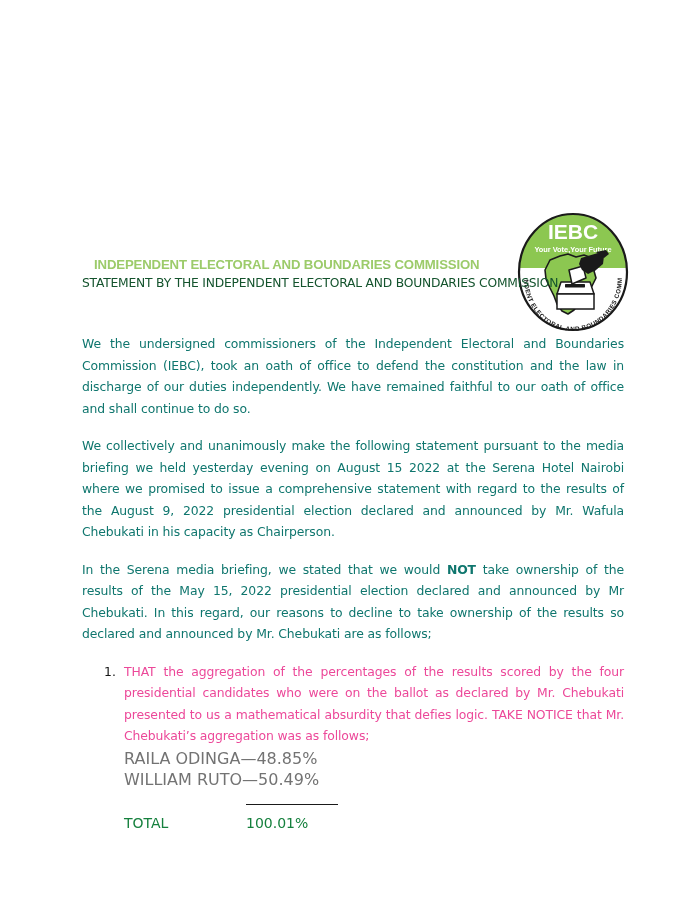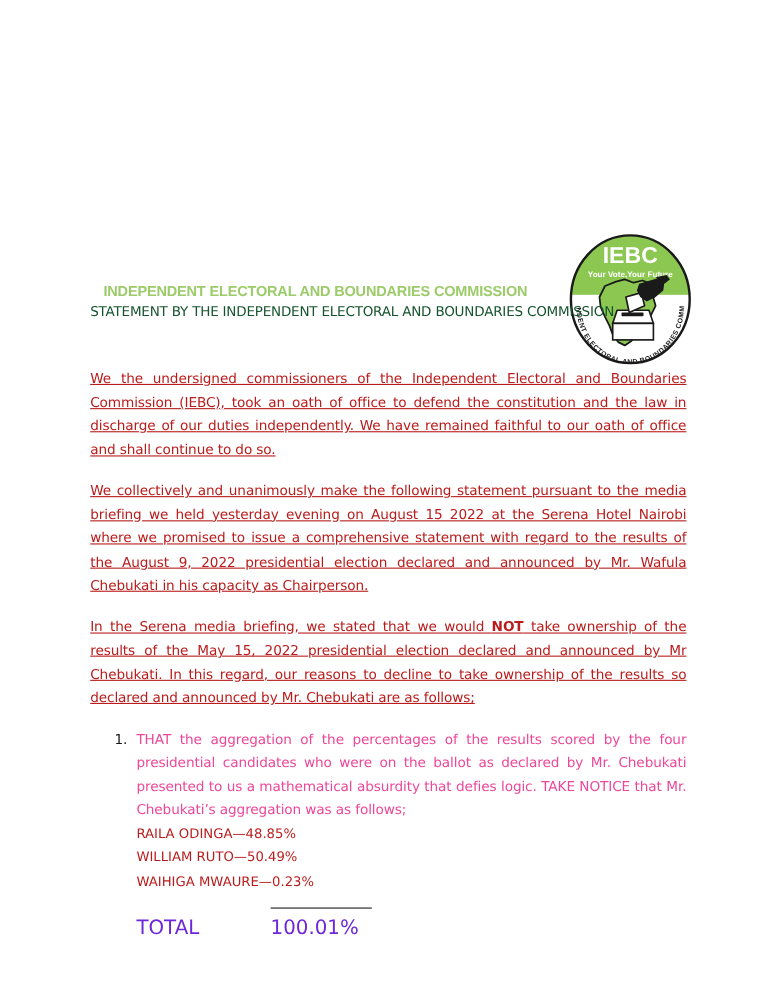--- a/index.html
+++ b/index.html
@@ -75,23 +75,22 @@
     width: 542px;
   }
 
   p.para {
     margin: 0 0 16px 0;
     font-family: "DejaVu Sans", sans-serif;
     font-size: 12.4px;
     line-height: 21.5px;
     text-align: justify;
     text-justify: inter-word;
-    color: #b91c1c;
+    color: #0f766e;
     letter-spacing: -0.1px;
-    text-decoration: underline;
   }
   p.para:last-child { margin-bottom: 0; }
 
   p.para b, p.para strong { font-weight: bold; }
 
   
   ol.clauses {
     margin: 4px 0 0 0;
     padding: 0;
     list-style: none;
@@ -118,23 +117,23 @@
     text-justify: inter-word;
     color: #ec4899;
     letter-spacing: -0.1px;
   }
 
   .results-list {
     margin-top: 1px;
   }
   .result-row {
     font-family: "DejaVu Sans", sans-serif;
-    font-size: 12px;
-    line-height: 21.5px;
-    color: #b91c1c;
+    font-size: 16px;
+    line-height: 21.5px;
+    color: #737373;
     white-space: nowrap;
   }
 
   .total-block {
     margin-top: 13px;
     position: relative;
     height: 42px;
   }
   .total-rule {
     position: absolute;
@@ -143,23 +142,23 @@
     width: 92px;
     height: 0;
     border-top: 1.2px solid #1a1a1a;
   }
   .total-row {
     position: absolute;
     left: 0;
     top: 9px;
     width: 300px;
     font-family: "DejaVu Sans", sans-serif;
-    font-size: 18px;
+    font-size: 14px;
     line-height: 20px;
-    color: #6d28d9;
+    color: #15803d;
     white-space: nowrap;
   }
   .total-label {
     display: inline-block;
     width: 122px;
   }
   .total-value {
     display: inline-block;
   }
 </style>
@@ -225,21 +224,20 @@
     <p class="para"><span>In the Serena media briefing, we stated that we would </span><b>NOT</b><span> take ownership of the results of the May 15, 2022 presidential election declared and announced by Mr Chebukati. In this regard, our reasons to decline to take ownership of the results so declared and announced by Mr. Chebukati are as follows;</span></p>
 
     <ol class="clauses">
       <li>
         <span class="clause-marker">1.</span>
         <div class="clause-text">THAT the aggregation of the percentages of the results scored by the four presidential candidates who were on the ballot as declared by Mr. Chebukati presented to us a mathematical absurdity that defies logic. TAKE NOTICE that Mr. Chebukati’s aggregation was as follows;</div>
 
         <div class="results-list">
           <div class="result-row">RAILA ODINGA—48.85%</div>
           <div class="result-row">WILLIAM RUTO—50.49%</div>
-          <div class="result-row">WAIHIGA MWAURE—0.23%</div>
         </div>
 
         <div class="total-block">
           <div class="total-rule"></div>
           <div class="total-row">
             <span class="total-label">TOTAL</span><span class="total-value">100.01%</span>
           </div>
         </div>
       </li>
     </ol>

